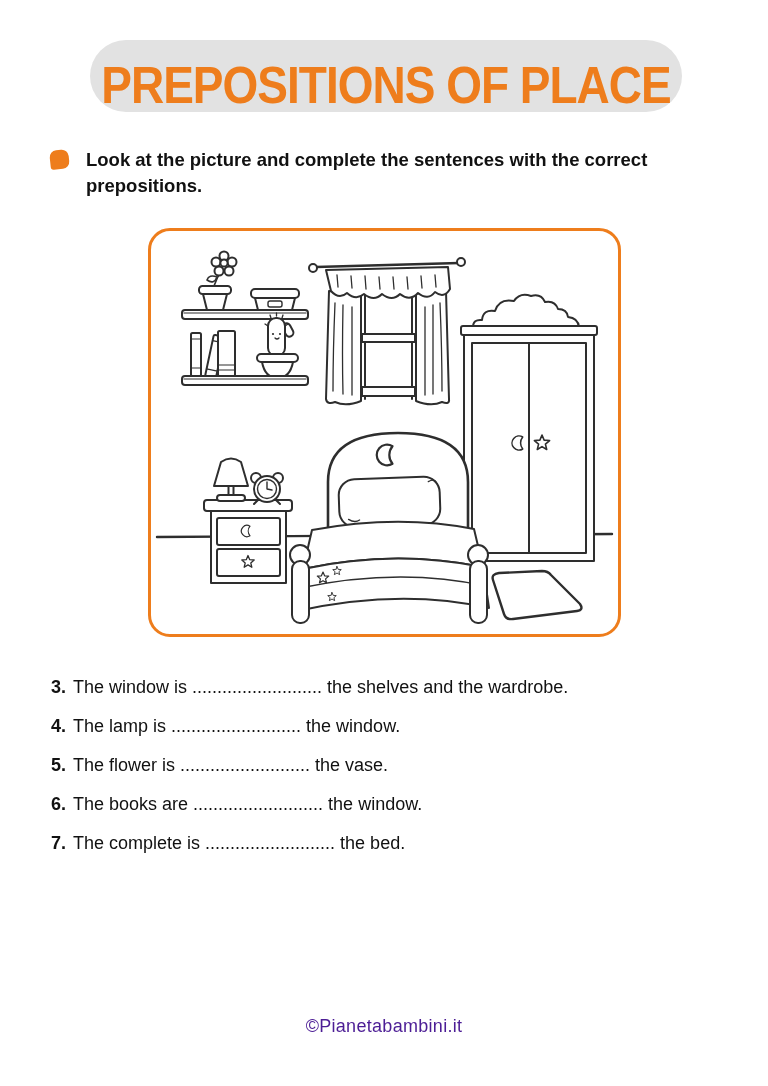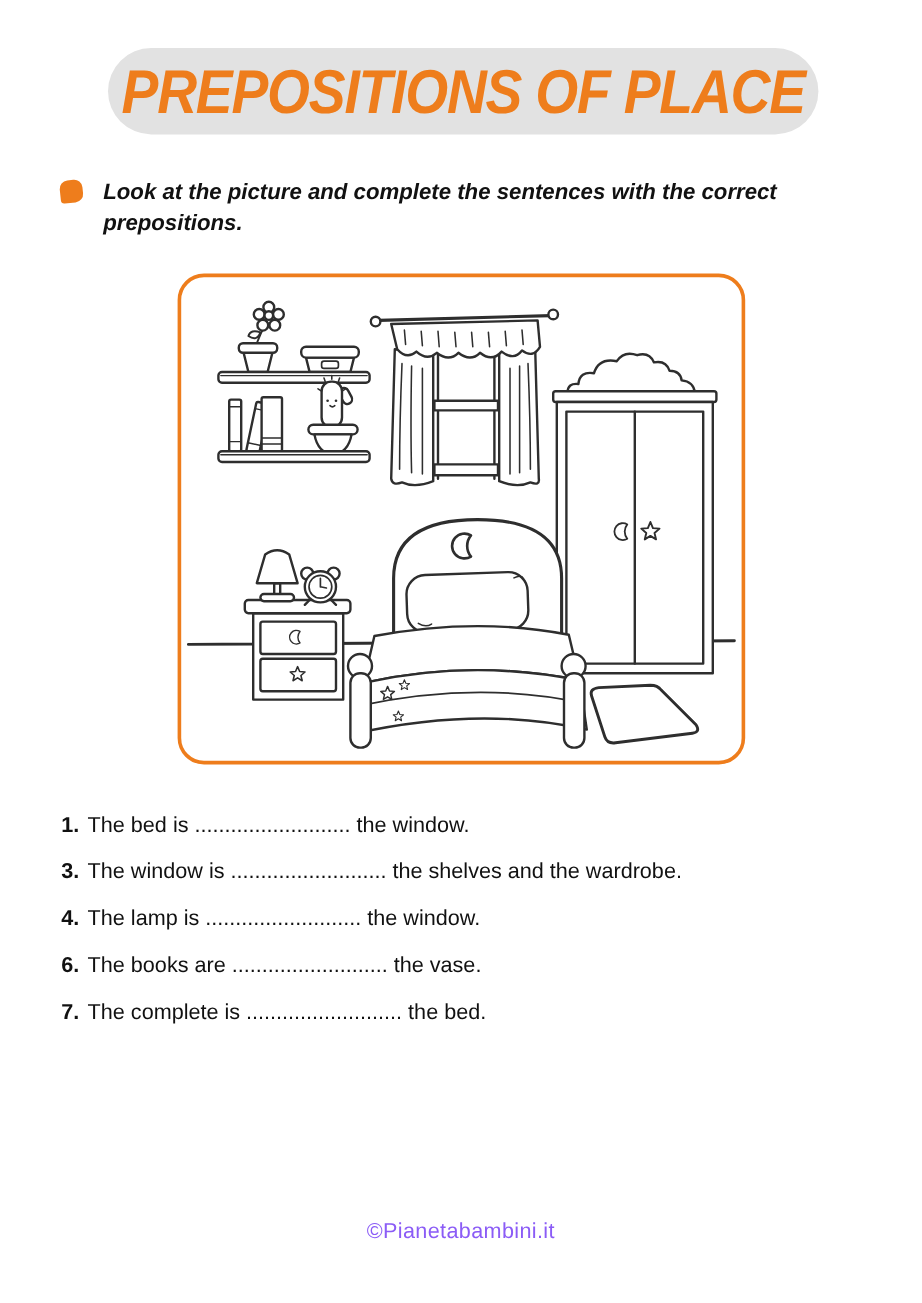--- a/index.html
+++ b/index.html
@@ -11,37 +11,36 @@
     color:#1a1a1a;
     overflow:hidden;
   }
 
   
   .banner {
     position:absolute; left:90px; top:40px;
     width:592px; height:72px;
     background:#e2e2e2;
     border-radius:36px;
-    display:flex; align-items:center; justify-content:center;font-style:italic;
+    display:flex; align-items:flex-end; justify-content:center;
   }
   .banner .title {
     color:#ee7d1c;
     font-size:46px;
     font-weight:bold;
     letter-spacing:-1px;
     transform:scaleY(1.12);
     white-space:nowrap;
   }
 
   
   .instruction {
     position:absolute; left:50px; top:147px;
     display:flex; gap:17px;
     width:640px;
-    font-style:italic;
   }
   .bullet {
     flex:0 0 auto;
     width:19px; height:19px;
     margin-top:3px;
     background:#ee7d1c;
     border-radius:7px 7px 7px 3px;
     transform:rotate(-6deg);
   }
   .instruction p {
@@ -77,21 +76,21 @@
   }
   .sentence .num { font-weight:bold; margin-right:7px; }
 
   
   .footer {
     position:absolute; left:0; top:1016px;
     width:768px;
     text-align:center;
     font-size:18px;
     letter-spacing:0.3px;
-    color:#8b5cf6;
+    color:#4c1d95;
   }
 </style>
 </head>
 <body>
 
 <div class="banner">
   <div class="title">PREPOSITIONS OF PLACE</div>
 </div>
 
 <div class="instruction">
@@ -226,29 +225,29 @@
       <path d="M107,269 l-4,4 M125,269 l4,4"></path>
       <circle cx="116" cy="258" r="13" fill="#fff"></circle>
       <circle cx="116" cy="258" r="9.5" stroke-width="1.4"></circle>
       <path d="M116,258 L116,251 M116,258 L121,259" stroke-width="1.4"></path>
     </g>
   </svg>
 </div>
 
 <div class="sentences">
   <div class="sentence">
-    <span class="num">1.</span><span>The bed is .......................... the window.</span>
-  </div>
-  <div class="sentence">
     <span class="num">3.</span><span>The window is .......................... the shelves and the wardrobe.</span>
   </div>
   <div class="sentence">
     <span class="num">4.</span><span>The lamp is .......................... the window.</span>
   </div>
   <div class="sentence">
-    <span class="num">6.</span><span>The books are .......................... the vase.</span>
+    <span class="num">5.</span><span>The flower is .......................... the vase.</span>
+  </div>
+  <div class="sentence">
+    <span class="num">6.</span><span>The books are .......................... the window.</span>
   </div>
   <div class="sentence">
     <span class="num">7.</span><span>The complete is .......................... the bed.</span>
   </div>
 </div>
 
 <div class="footer">©Pianetabambini.it</div>
 
 </body></html>

